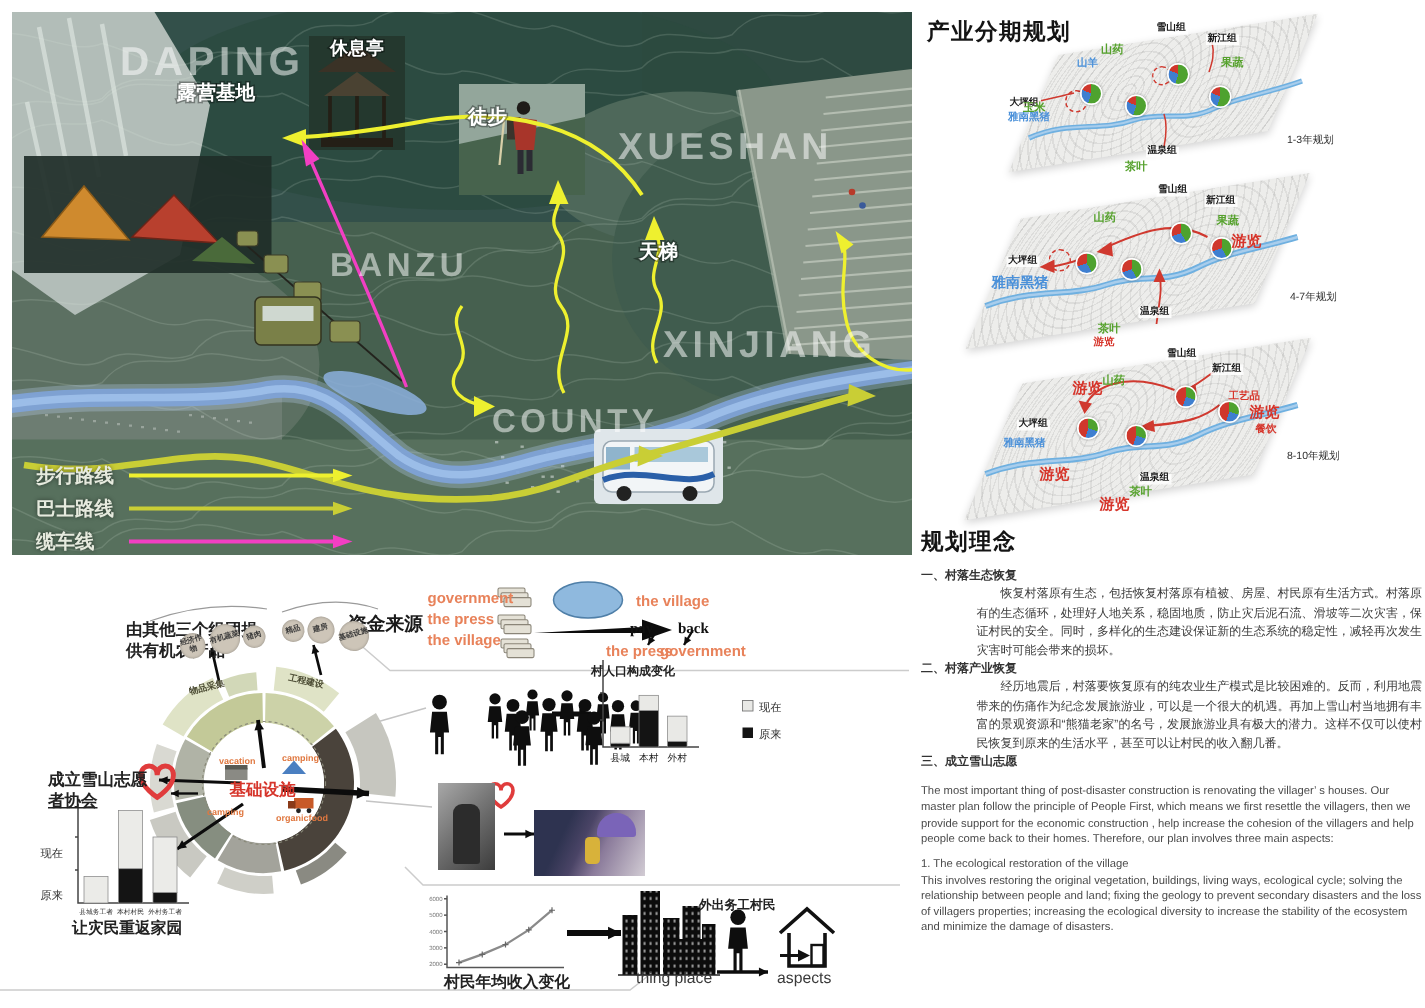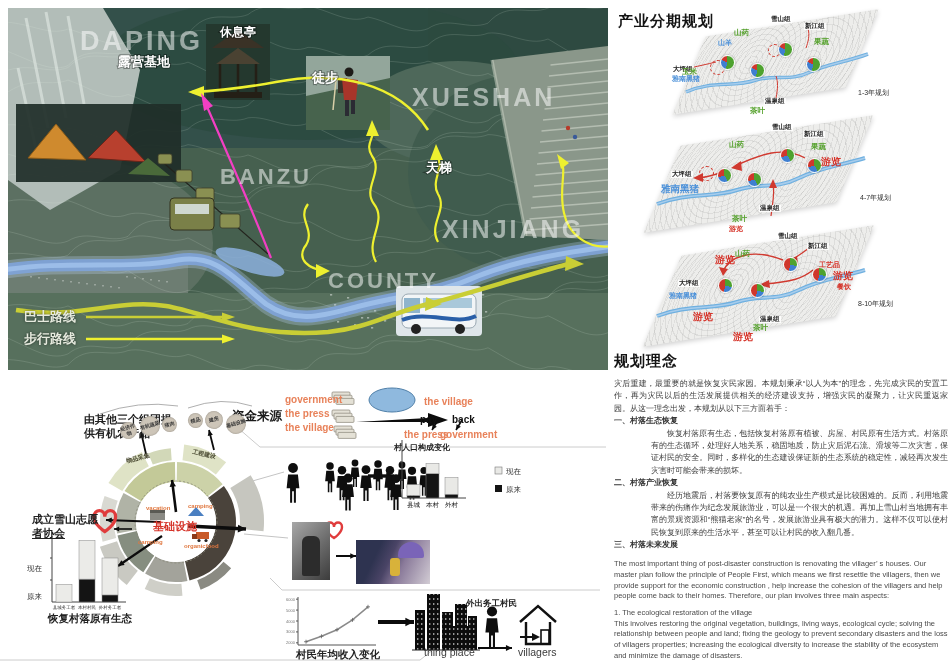--- a/index.html
+++ b/index.html
@@ -35,21 +35,21 @@
   .en-h{font-size:7.5px;line-height:1.42;color:#4a4a4a;margin:6px 0 0;}
   .en-t{font-size:7.5px;line-height:1.42;color:#4a4a4a;margin:0;}
   
   .diagrams{position:absolute;left:0;top:372px;width:610px;height:300px;}
   .diagrams svg{position:absolute;left:0;top:0;}
   .abs{position:absolute;white-space:nowrap;z-index:6;}
   .funding-title{font-size:12.5px;font-weight:bold;color:#1a1a1a;}
   .note{font-size:11px;font-weight:bold;color:#222;}
   .flow-src{font-size:10px;font-weight:bold;color:#e8825a;line-height:14px;}
   .flow-orange{font-size:10px;font-weight:bold;color:#e8825a;}
-  .flow-black{font-size:10px;font-weight:bold;color:#111;}
+  .flow-black{font-size:10px;font-weight:bold;color:#111;font-family:Liberation Serif, serif;}
   .center-label{font-size:11px;font-weight:bold;color:#d6352b;}
   .activity{font-size:6px;font-weight:bold;color:#e07840;}
   .ring-label{font-size:6px;font-weight:bold;color:#4a4a32;}
   .bubble{position:absolute;border-radius:50%;background:#cdc5b8;color:#3a3a3a;display:flex;align-items:center;justify-content:center;text-align:center;font-size:5px;font-weight:bold;transform:rotate(-16deg);box-shadow:inset 0 0 2px rgba(0,0,0,.3);z-index:6;line-height:1.05;}
   .chart-title-sm{font-size:8px;font-weight:bold;color:#222;}
   .chart-title{font-size:10.5px;font-weight:bold;color:#222;}
   .legend-txt{font-size:7.5px;color:#333;}
   .axis-txt{font-size:7.5px;color:#333;}
   .cap{font-size:10.5px;color:#3a3a3a;}
   .migrant{font-size:8.5px;font-weight:bold;color:#222;}
@@ -265,31 +265,38 @@
           <text x="304" y="74" font-size="13" class="map-label-small">徒步</text>
           <text x="404" y="98" font-size="25" class="map-label-big">XUESHAN</text>
           <text x="212" y="176" font-size="22" class="map-label-big">BANZU</text>
           <text x="418" y="164" font-size="13" class="map-label-small">天梯</text>
           <text x="434" y="230" font-size="25" class="map-label-big">XINJIANG</text>
           <text x="320" y="280" font-size="22" class="map-label-big">COUNTY</text>
         </g>
     </svg>
     <div id="map-legend">
         <div class="lg-row">
+          <span class="lg-label">步行路线</span>
+          <svg width="150" height="12">
+            <path d="M0,6 L136,6" stroke="#eef02f" stroke-width="2.6"></path>
+            <polygon points="136,1.5 149,6 136,10.5" fill="#eef02f"></polygon>
+          </svg>
+        </div>
+        <div class="lg-row">
           <span class="lg-label">巴士路线</span>
           <svg width="150" height="12">
             <path d="M0,6 L136,6" stroke="#c9ce35" stroke-width="2.6"></path>
             <polygon points="136,1.5 149,6 136,10.5" fill="#c9ce35"></polygon>
           </svg>
         </div>
         <div class="lg-row">
-          <span class="lg-label">步行路线</span>
+          <span class="lg-label">缆车线</span>
           <svg width="150" height="12">
-            <path d="M0,6 L136,6" stroke="#eef02f" stroke-width="2.6"></path>
-            <polygon points="136,1.5 149,6 136,10.5" fill="#eef02f"></polygon>
+            <path d="M0,6 L136,6" stroke="#f23fc3" stroke-width="2.6"></path>
+            <polygon points="136,1.5 149,6 136,10.5" fill="#f23fc3"></polygon>
           </svg>
         </div>
       </div>
   </div>
 
   <div class="right-col">
     <div class="section-title" style="left:6px;top:12px;">产业分期规划</div>
 
     <div class="phase" id="phase-0" style="left:46px;top:14px;width:240px;height:108px;">
       <div class="sheet" style="left:30px;top:12px;width:175px;height:72px;"></div>
@@ -388,26 +395,25 @@
         </div>
     </div>
 
     <span class="phase-caption" style="left:246px;top:88px;">1-3年规划</span>
     <span class="phase-caption" style="left:248px;top:193px;">4-7年规划</span>
     <span class="phase-caption" style="left:246px;top:299px;">8-10年规划</span>
 
     <div class="planning">
       <div style="font-size:15px;font-weight:bold;color:#141414;letter-spacing:1px;margin-bottom:7px;">规划理念</div>
       <div id="zh-block">
-          <p class="zh-t">灾后重建，最重要的就是恢复灾民家园。本规划秉承“以人为本”的理念，先完成灾民的安置工作，再为灾民以后的生活发展提供相关的经济建设支持，增强灾民的凝聚力，让灾民重返家园。从这一理念出发，本规划从以下三方面着手：</p>
           <p class="zh-h">一、村落生态恢复</p>
           <p class="zh-t indent">恢复村落原有生态，包括恢复村落原有植被、房屋、村民原有生活方式。村落原有的生态循环，处理好人地关系，稳固地质，防止灾后泥石流、滑坡等二次灾害，保证村民的安全。同时，多样化的生态建设保证新的生态系统的稳定性，减轻再次发生灾害时可能会带来的损坏。</p>
           <p class="zh-h">二、村落产业恢复</p>
           <p class="zh-t indent">经历地震后，村落要恢复原有的纯农业生产模式是比较困难的。反而，利用地震带来的伤痛作为纪念发展旅游业，可以是一个很大的机遇。再加上雪山村当地拥有丰富的景观资源和“熊猫老家”的名号，发展旅游业具有极大的潜力。这样不仅可以使村民恢复到原来的生活水平，甚至可以让村民的收入翻几番。</p>
-          <p class="zh-h">三、村落未来发展</p>
+          <p class="zh-h">三、成立雪山志愿</p>
         </div>
       <div id="en-block" style="margin-top:8px;">
           <p class="en-t">The most important thing of post-disaster construction is renovating the villager’ s houses. Our master plan follow the principle of People First, which means we first resettle the villagers, then we provide support for the economic construction , help increase the cohesion of the villagers and help people come back to their homes. Therefore, our plan involves three main aspects:</p>
           <p class="en-h">1. The ecological restoration of the village</p>
           <p class="en-t">This involves restoring the original vegetation, buildings, living ways, ecological cycle; solving the relationship between people and land; fixing the geology to prevent secondary disasters and the loss of villagers properties; increasing the ecological diversity to increase the stability of the ecosystem and minimize the damage of disasters.</p>
         </div>
     </div>
   </div>
 
   <div class="diagrams">
@@ -620,28 +626,28 @@
       </div>
 
     <span class="abs note" style="left:32px;top:140px;">成立雪山志愿</span>
     <span class="abs note" style="left:32px;top:154px;text-decoration:underline;">者协会</span>
 
     <span class="abs chart-title-sm" style="left:394px;top:70px;">村人口构成变化</span>
     <span class="abs legend-txt" style="left:506px;top:95px;">现在</span>
     <span class="abs legend-txt" style="left:506px;top:113px;">原来</span>
     <span class="abs axis-txt" style="left:27px;top:192px;">现在</span>
     <span class="abs axis-txt" style="left:27px;top:220px;">原来</span>
-    <span class="abs chart-title" style="left:48px;top:240px;">恢复村落原有生态</span>
+    <span class="abs chart-title" style="left:48px;top:240px;">让灾民重返家园</span>
     <span class="abs chart-title" style="left:296px;top:276px;">村民年均收入变化</span>
 
     <div class="photo-old">
         <div class="fig"></div>
       </div>
     <div class="photo-family">
         <div class="umb"></div>
         <div class="kid"></div>
       </div>
 
     <span class="abs migrant" style="left:466px;top:226px;">外出务工村民</span>
     <span class="abs cap" style="left:424px;top:274px;">thing place</span>
-    <span class="abs cap" style="left:518px;top:274px;">villagers</span>
+    <span class="abs cap" style="left:518px;top:274px;">aspects</span>
   </div>
 </div>
 
 </body></html>

